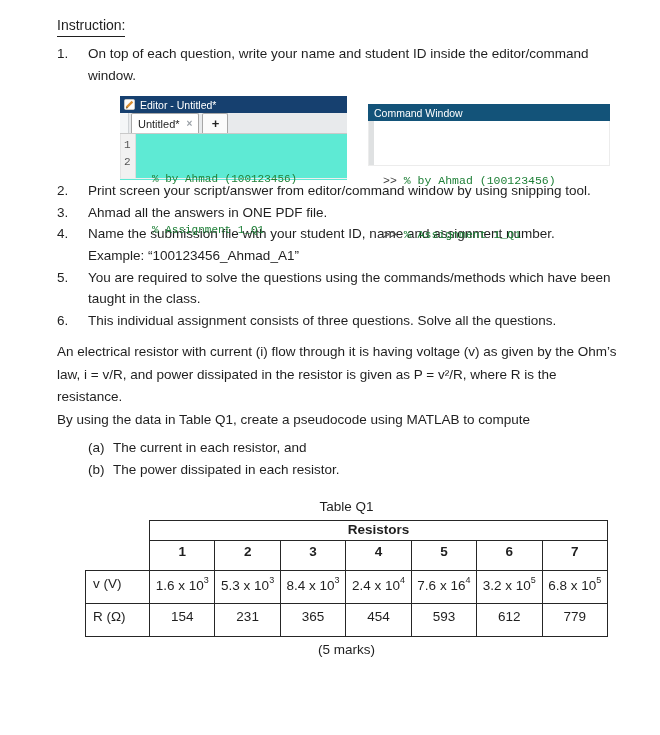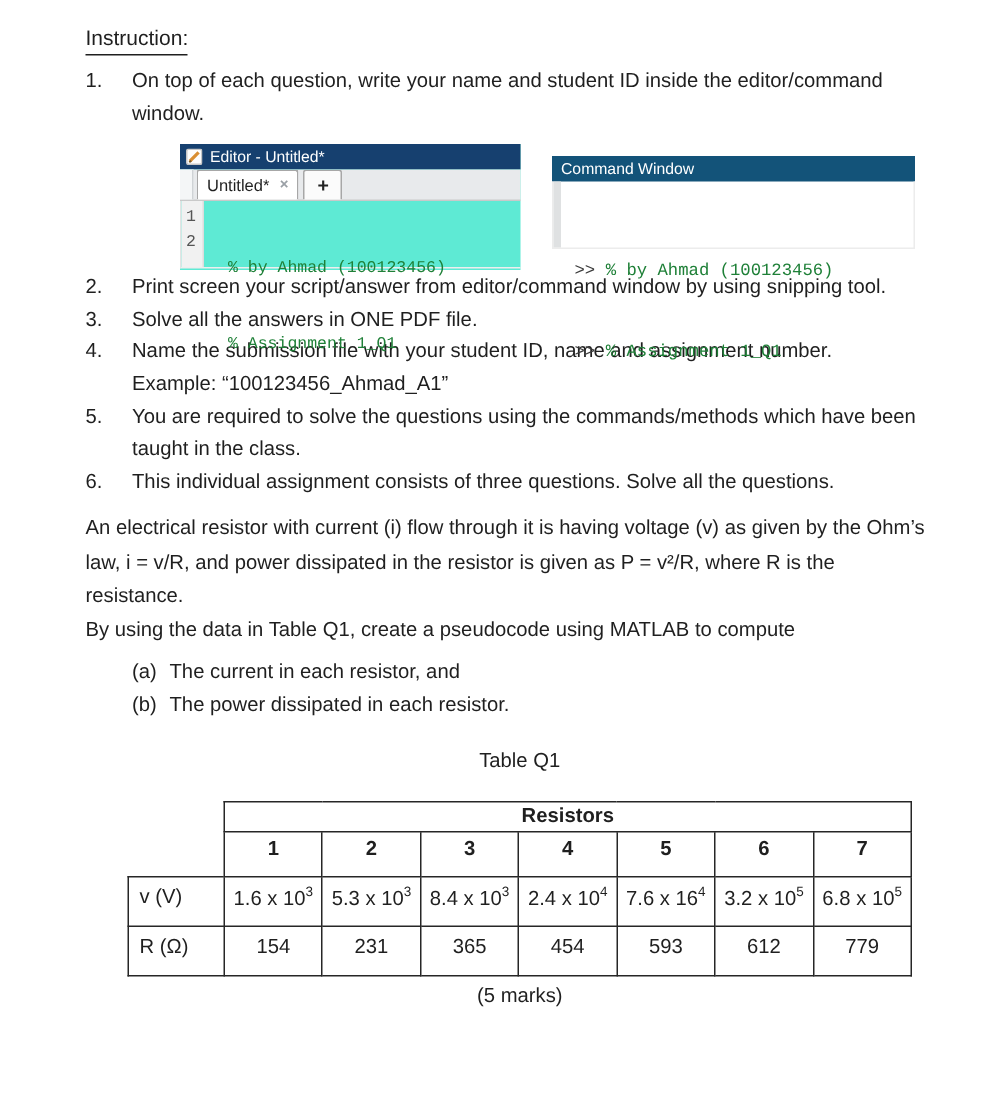--- a/index.html
+++ b/index.html
@@ -52,21 +52,21 @@
   .c-prompt{color:#3c3c3c;margin-right:7px;}
   .c-code{color:var(--comment-green);}
   
   .q-head-wrap{margin-top:30px;}
   .q-para{margin-top:10px;line-height:22.4px;white-space:pre-line;}
   .subitems{margin-top:6px;}
   .sub{display:flex;line-height:21.6px;margin-left:31px;}
   .sub .marker{flex:0 0 25px;}
   
   .table-wrap{margin-top:16px;margin-left:28px;width:523px;}
-  .t-caption{text-align:center;line-height:22px;margin-bottom:16px;}
+  .t-caption{text-align:center;line-height:22px;margin-bottom:2px;}
   table.q1{border-collapse:collapse;table-layout:fixed;width:523px;font-size:13.5px;}
   table.q1 col.lbl{width:64px;}
   table.q1 td,table.q1 th{border:1px solid var(--table-border);vertical-align:top;text-align:center;}
   table.q1 .ghost{border:none;}
   table.q1 .group{height:20px;font-weight:bold;padding-top:1px;}
   table.q1 .numrow th{height:30px;font-weight:bold;padding-top:3px;}
   table.q1 .datarow td{height:33px;padding-top:5px;}
   table.q1 .rowlabel{text-align:left;padding-left:7px;font-weight:normal;}
   sup.e{font-size:9px;position:relative;top:-1px;}
   .marks{text-align:center;line-height:20px;margin-top:3px;}
@@ -134,21 +134,21 @@
       </div>
 
     </div>
 
     <div class="item">
       <span class="num">2.</span>
       <span class="txt">Print screen your script/answer from editor/command window by using snipping tool.</span>
     </div>
     <div class="item">
       <span class="num">3.</span>
-      <span class="txt">Solve all the answers in ONE PDF file.</span>
+      <span class="txt">Ahmad all the answers in ONE PDF file.</span>
     </div>
     <div class="item">
       <span class="num">4.</span>
       <span class="txt">Name the submission file with your student ID, name and assignment number.
 Example: “100123456_Ahmad_A1”</span>
     </div>
     <div class="item">
       <span class="num">5.</span>
       <span class="txt">You are required to solve the questions using the commands/methods which have been
 taught in the class.</span>

